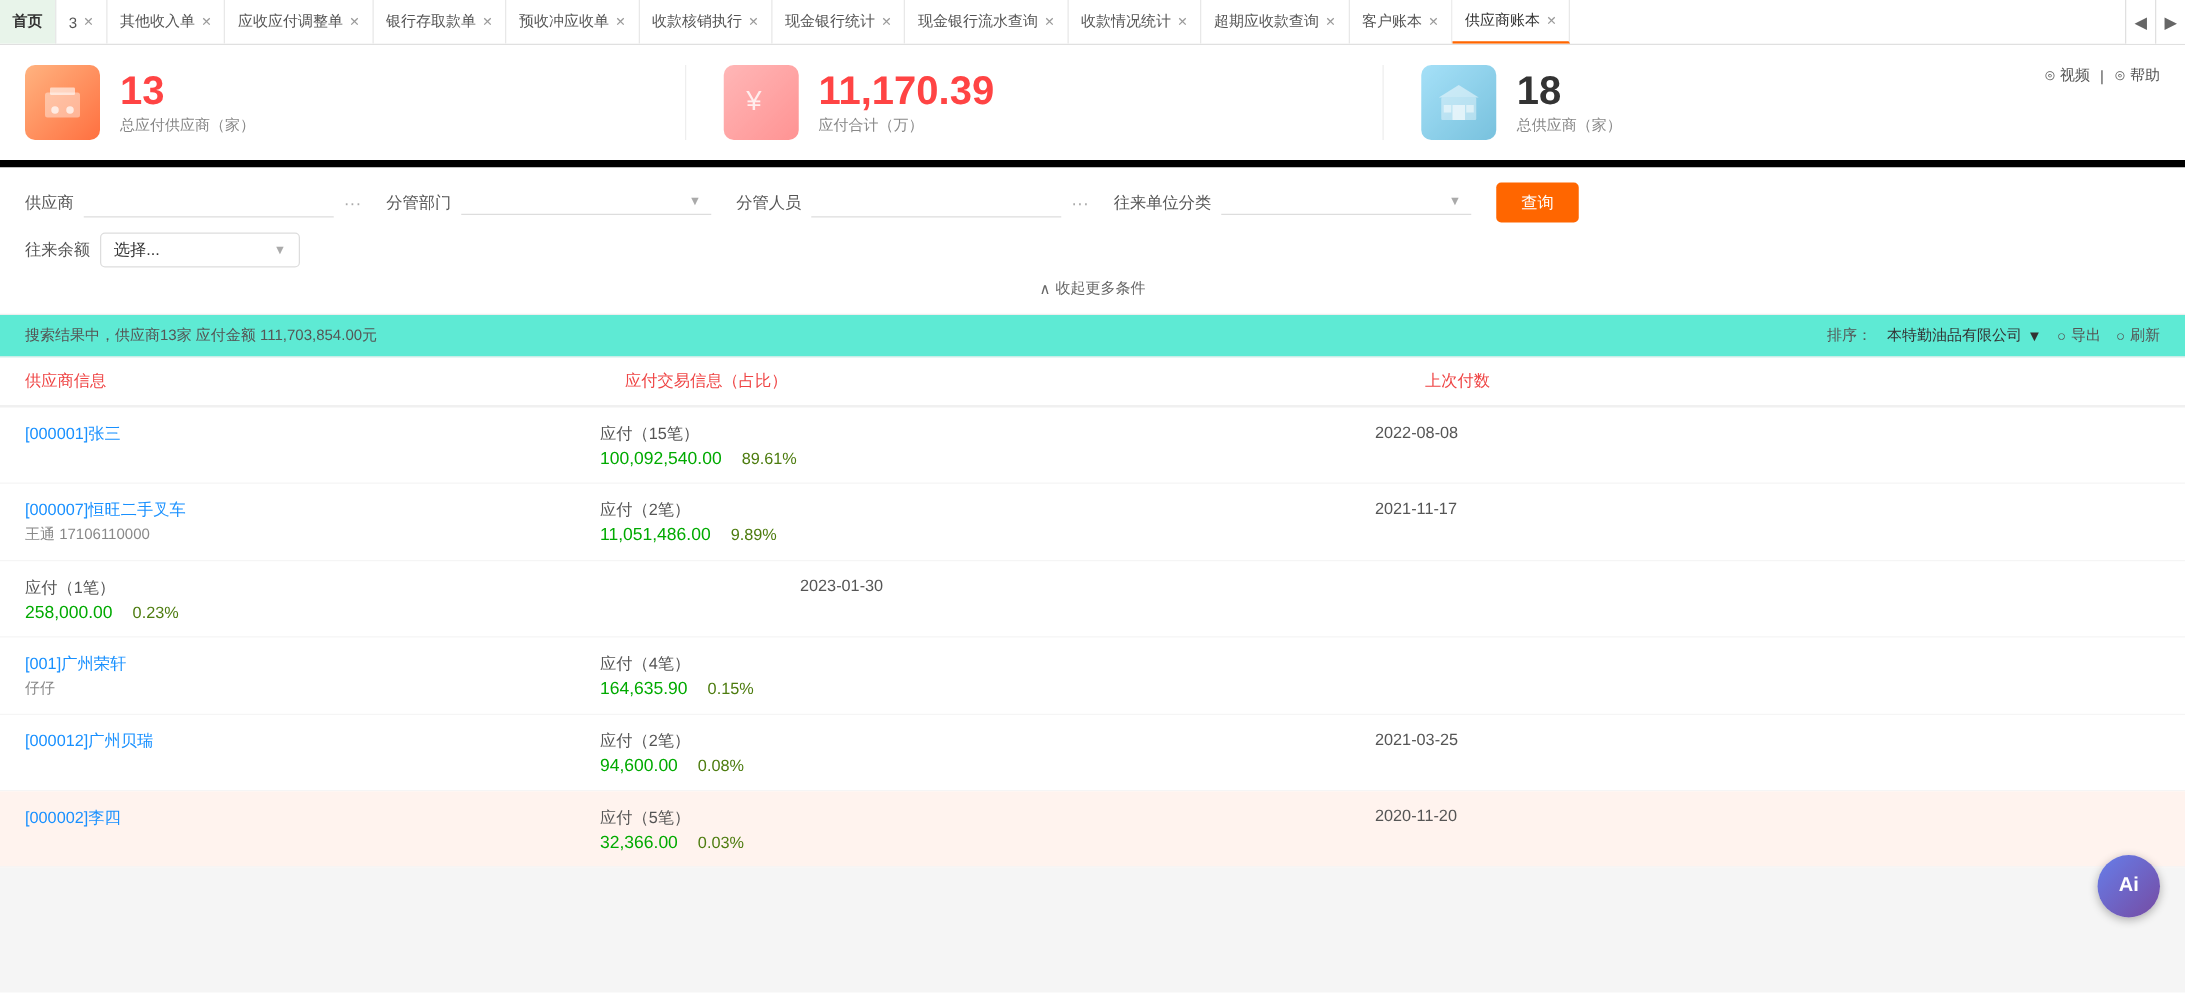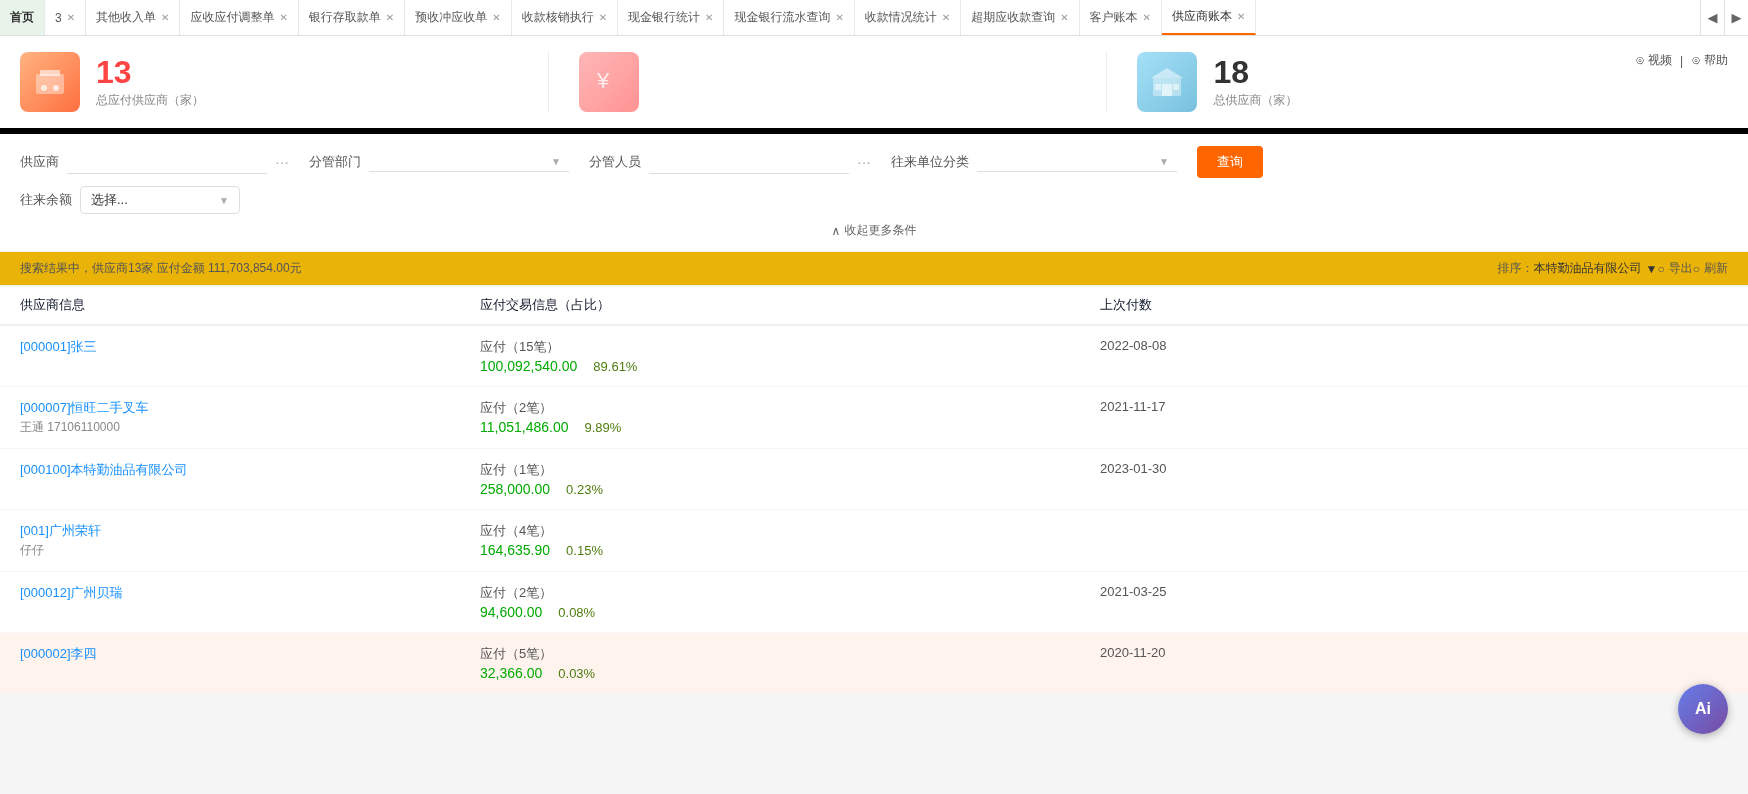--- a/index.html
+++ b/index.html
@@ -37,29 +37,29 @@
     .filter-dots { color: #aaa; font-size: 14px; }
     .filter-select { display: flex; align-items: center; border: none; border-bottom: 1px solid #ddd; padding: 4px 8px; font-size: 13px; width: 200px; cursor: pointer; }
     .filter-select-text { flex: 1; color: #999; }
     .filter-select-arrow { color: #aaa; font-size: 10px; }
     .filter-balance { display: flex; align-items: center; gap: 8px; }
     .filter-balance-select { display: flex; align-items: center; border: 1px solid #ddd; border-radius: 4px; padding: 4px 10px; font-size: 13px; width: 160px; cursor: pointer; background: #fff; }
     .search-btn { background: #ff6600; color: #fff; border: none; border-radius: 4px; padding: 7px 20px; font-size: 13px; cursor: pointer; white-space: nowrap; }
     .collapse-btn { display: flex; align-items: center; justify-content: center; margin: 4px auto 0; cursor: pointer; color: #666; font-size: 12px; gap: 4px; }
 
     
-    .results-bar { display: flex; align-items: center; background: #eab308; padding: 8px 20px; border-bottom: 1px solid #eee; font-size: 12px; color: #555; }
-    .results-right { margin-left: auto; display: flex; align-items: center; font-size: 12px; color: #555; }
+    .results-bar { display: flex; align-items: center; background: #5eead4; padding: 8px 20px; border-bottom: 1px solid #eee; font-size: 12px; color: #555; }
+    .results-right { margin-left: auto; display: flex; align-items: center; gap: 12px; font-size: 12px; color: #555; }
     .sort-label { color: #555; }
     .sort-select { display: flex; align-items: center; gap: 4px; cursor: pointer; color: #333; }
     .action-btn { display: flex; align-items: center; gap: 4px; cursor: pointer; color: #555; }
 
     
     .table-section { background: #fff; }
-    .table-header { display: flex; padding: 10px 20px; border-bottom: 2px solid #f0f0f0; font-size: 13px; color: #0f172a; font-weight: 500; }
+    .table-header { display: flex; padding: 10px 20px; border-bottom: 2px solid #f0f0f0; font-size: 13px; color: #ef4444; font-weight: 500; gap: 20px; }
     .col-supplier { flex: 0 0 460px; }
     .col-transaction { flex: 0 0 620px; }
     .col-last-payment { flex: 1; }
 
     .table-row { display: flex; padding: 12px 20px; border-bottom: 1px solid #f5f5f5; align-items: flex-start; }
     .table-row.highlighted { background: #fff3ee; }
 
     .supplier-link { color: #1890ff; text-decoration: none; font-size: 13px; cursor: pointer; }
     .supplier-sub { color: #888; font-size: 12px; margin-top: 2px; }
     .transaction-label { color: #555; font-size: 13px; margin-bottom: 2px; }
@@ -153,20 +153,24 @@
       <div class="summary-number">13</div>
       <div class="summary-label">总应付供应商（家）</div>
     </div>
   </div>
   <div class="summary-divider"></div>
   <div class="summary-card">
     <div class="summary-icon summary-icon-money">
       <svg width="36" height="36" viewBox="0 0 36 36" fill="none">
         <text x="6" y="24" font-size="22" fill="rgba(255,255,255,0.8)">¥</text>
       </svg>
+    </div>
+    <div>
+      <div class="summary-number">11,170.39</div>
+      <div class="summary-label">应付合计（万）</div>
     </div>
   </div>
   <div class="summary-divider"></div>
   <div class="summary-card">
     <div class="summary-icon summary-icon-shop">
       <svg width="36" height="36" viewBox="0 0 36 36" fill="none">
         <rect x="4" y="14" width="28" height="18" rx="1" fill="rgba(255,255,255,0.4)"></rect>
         <polygon points="2,14 18,4 34,14" fill="rgba(255,255,255,0.5)"></polygon>
         <rect x="13" y="20" width="10" height="12" fill="rgba(255,255,255,0.6)"></rect>
         <rect x="6" y="20" width="6" height="6" fill="rgba(255,255,255,0.5)"></rect>
@@ -281,23 +285,20 @@
         <span class="transaction-amount">11,051,486.00</span>
         <span class="transaction-percent">9.89%</span>
       </div>
     </div>
     <div class="col-last-payment">
       <span class="last-payment-date">2021-11-17</span>
     </div>
   </div>
 
   <div class="table-row">
-    <div class="col-supplier">
-      <a class="supplier-link">[000100]本特勤油品有限公司</a>
-    </div>
     <div class="col-transaction">
       <div class="transaction-label">应付（1笔）</div>
       <div class="transaction-row">
         <span class="transaction-amount">258,000.00</span>
         <span class="transaction-percent">0.23%</span>
       </div>
     </div>
     <div class="col-last-payment">
       <span class="last-payment-date">2023-01-30</span>
     </div>

